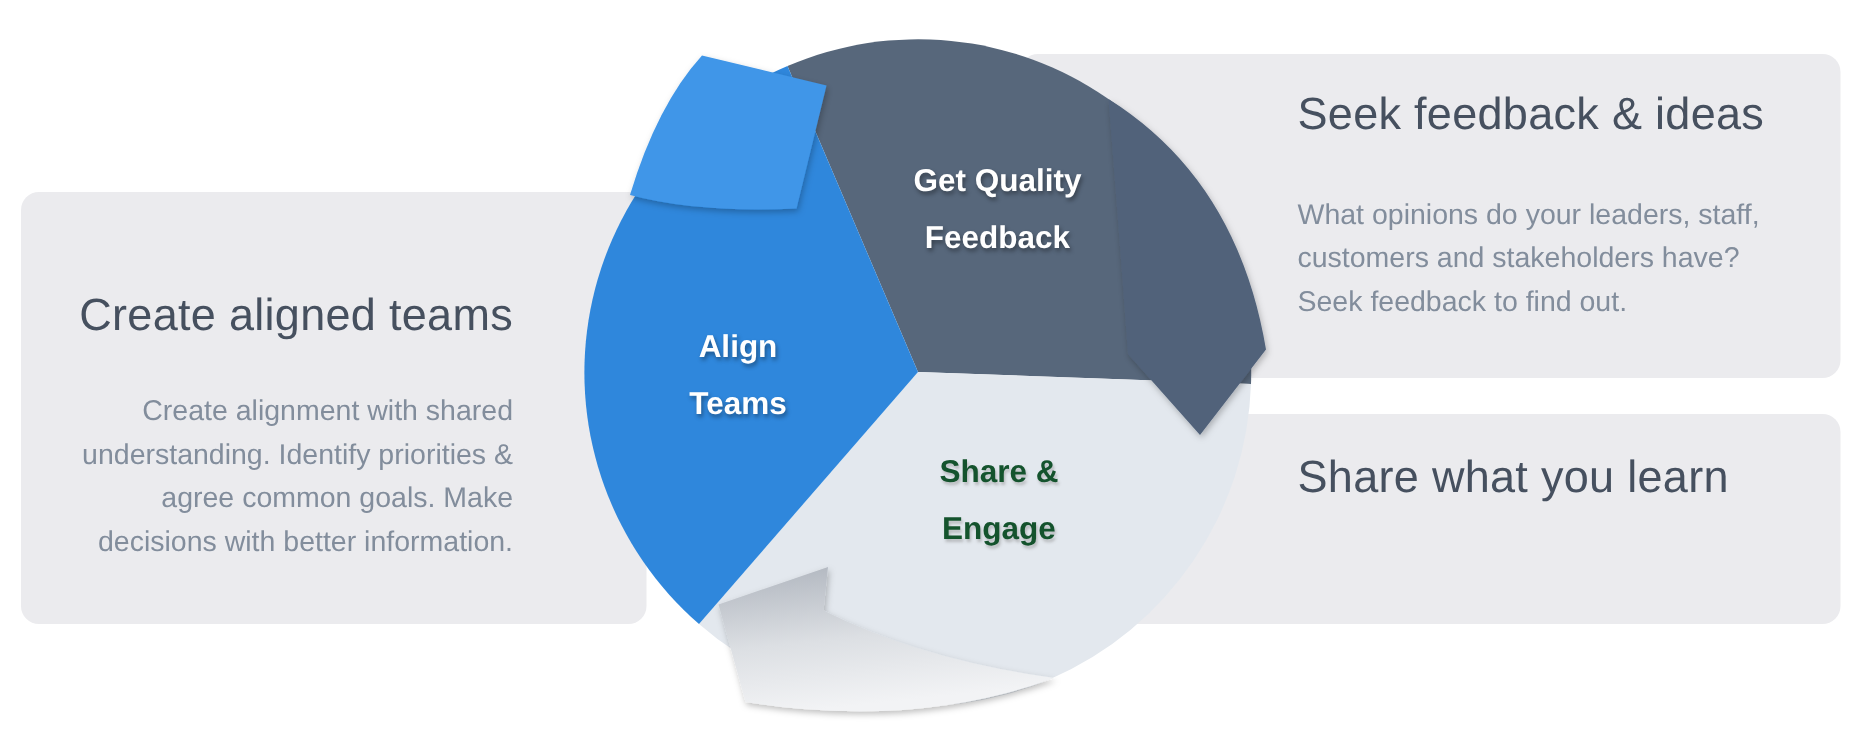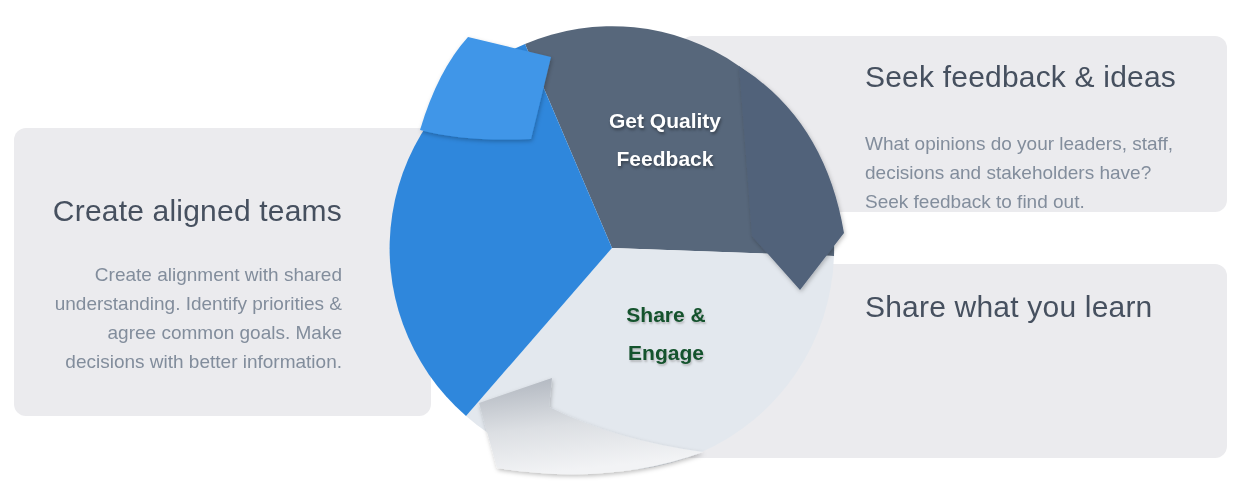--- a/index.html
+++ b/index.html
@@ -14,24 +14,24 @@
     position:absolute;font-size:30px;font-weight:300;color:#46505f;
     letter-spacing:.2px;white-space:pre-line;
   }
   .panel .body{
     position:absolute;font-size:19px;line-height:29px;color:#828d9c;
     white-space:pre-line;
   }
   #panel-left{left:14px;top:128px;width:417px;height:288px;}
   #panel-left .title{right:89px;top:66px;text-align:right;width:340px;}
   #panel-left .body{right:89px;top:132px;text-align:right;width:360px;}
-  #panel-top-right{left:680px;top:36px;width:547px;height:176px;}
+  #panel-top-right{left:680px;top:36px;width:547px;height:216px;}
   #panel-top-right .title{left:185px;top:24px;width:350px;}
   #panel-top-right .body{left:185px;top:93px;width:370px;}
-  #panel-bottom-right{left:680px;top:264px;width:547px;height:194px;}
+  #panel-bottom-right{left:680px;top:276px;width:547px;height:140px;}
   #panel-bottom-right .title{left:185px;top:26px;width:350px;}
   #panel-bottom-right .body{left:185px;top:90px;width:370px;}
   svg.cycle{position:absolute;left:0;top:0;}
   .seg-label{
     position:absolute;font-weight:bold;font-size:21px;line-height:38px;
     text-align:center;white-space:pre-line;
   }
   .seg-label.white{color:#ffffff;text-shadow:1px 2px 3px rgba(0,0,0,.38);}
   #label-gqf{left:540px;top:102px;width:250px;}
   #label-align{left:407px;top:213px;width:170px;}
@@ -47,21 +47,21 @@
     <div class="title">Create aligned teams</div>
     <div class="body">Create alignment with shared
 understanding. Identify priorities &amp;
 agree common goals. Make
 decisions with better information.</div>
   </div>
 
   <div class="panel" id="panel-top-right">
     <div class="title">Seek feedback &amp; ideas</div>
     <div class="body">What opinions do your leaders, staff,
-decisions and stakeholders have?
+customers and stakeholders have?
 Seek feedback to find out.</div>
   </div>
 
   <div class="panel" id="panel-bottom-right">
     <div class="title">Share what you learn</div>
   </div>
 
   <svg class="cycle" width="1238" height="497" viewBox="0 0 1238 497">
     <defs>
       <linearGradient id="grayGrad" x1="0" y1="0" x2="0.25" y2="1">
@@ -80,14 +80,16 @@
 
     <path fill="url(#grayGrad)" filter="url(#softShadow)" d="M703,452 Q615,440 549,407 L552,378 L479,403 L497,468 Q610,486 703,452 Z"></path>
     <path filter="url(#softShadow)" d="M739,66 Q825,120 844,233 L800,290 L752,236 Q745,140 739,66 Z" fill="#51627a"></path>
     <path filter="url(#softShadow)" d="M420,130 Q438,70 468,37 L551,57 L531,139 Q465,142 420,130 Z" fill="#3f96e8"></path>
   </svg>
 
   <div class="seg-label white" id="label-gqf">Get Quality
 Feedback</div>
   <div class="seg-label" id="label-share">Share &amp;
 Engage</div>
+  <div class="seg-label white" id="label-align">Align
+Teams</div>
 
 </div>
 
 </body></html>

